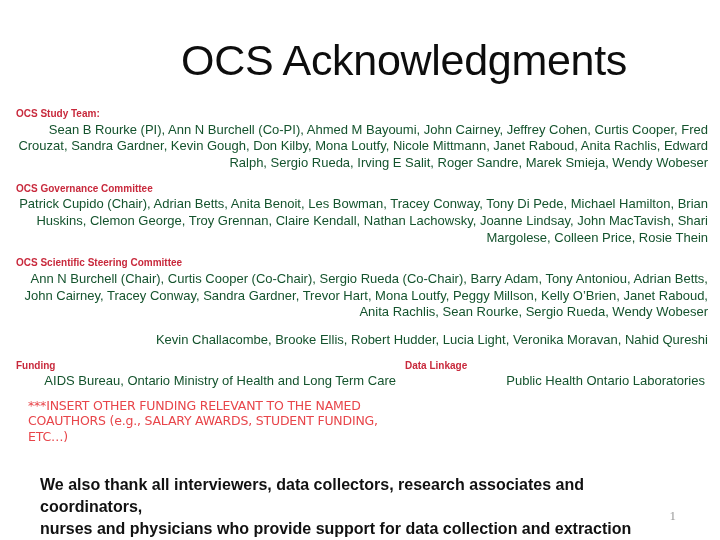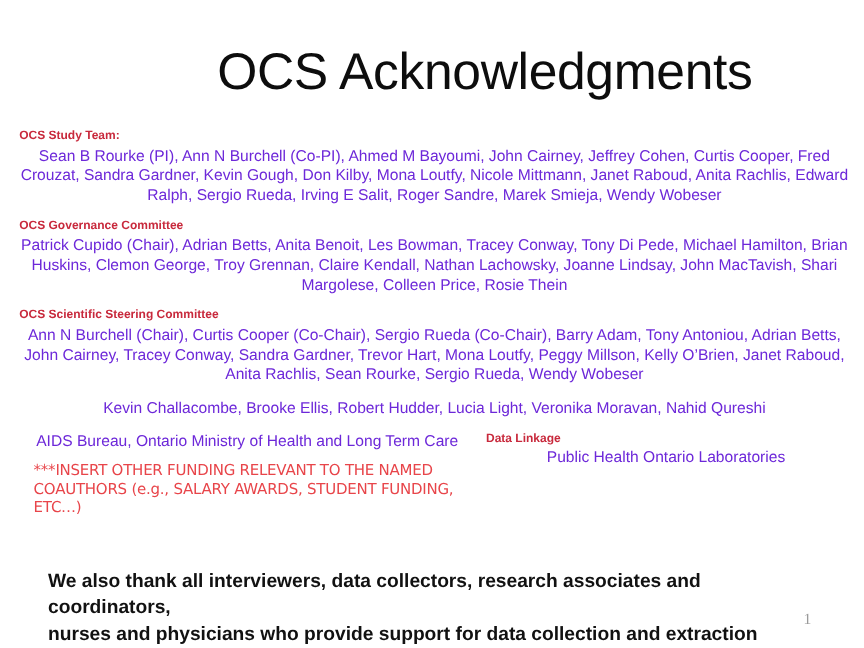--- a/index.html
+++ b/index.html
@@ -58,23 +58,23 @@
     font-size: 10px;
     font-weight: bold;
     color: #c8293c;
     line-height: 1.28;
     margin-bottom: 1px;
   }
 
   .section-body {
     font-size: 13px;
     font-weight: normal;
-    color: #6d28d9;
+    color: #14532d;
     line-height: 1.28;
-    text-align: center;
+    text-align: right;
   }
 
   
   .columns {
     position: relative;
     width: 692px;
     min-height: 64px;
   }
   .col-left {
     position: absolute;
@@ -145,20 +145,21 @@
       <div class="section-heading">OCS Scientific Steering Committee</div>
       <div class="section-body">Ann N Burchell (Chair), Curtis Cooper (Co-Chair), Sergio Rueda (Co-Chair), Barry Adam, Tony Antoniou, Adrian Betts, John Cairney, Tracey Conway, Sandra Gardner, Trevor Hart, Mona Loutfy, Peggy Millson, Kelly O’Brien, Janet Raboud, Anita Rachlis, Sean Rourke, Sergio Rueda, Wendy Wobeser</div>
     </div>
 
     <div class="section">
       <div class="section-body">Kevin Challacombe, Brooke Ellis, Robert Hudder, Lucia Light, Veronika Moravan, Nahid Qureshi</div>
     </div>
 
     <div class="columns">
       <div class="col-left">
+        <div class="section-heading">Funding</div>
         <div class="section-body">AIDS Bureau, Ontario Ministry of Health and Long Term Care</div>
         <div class="note">***INSERT OTHER FUNDING RELEVANT TO THE NAMED COAUTHORS (e.g., SALARY AWARDS, STUDENT FUNDING, ETC…)</div>
       </div>
       <div class="col-right">
         <div class="section-heading">Data Linkage</div>
         <div class="section-body">Public Health Ontario Laboratories</div>
       </div>
     </div>
 
   </div>

